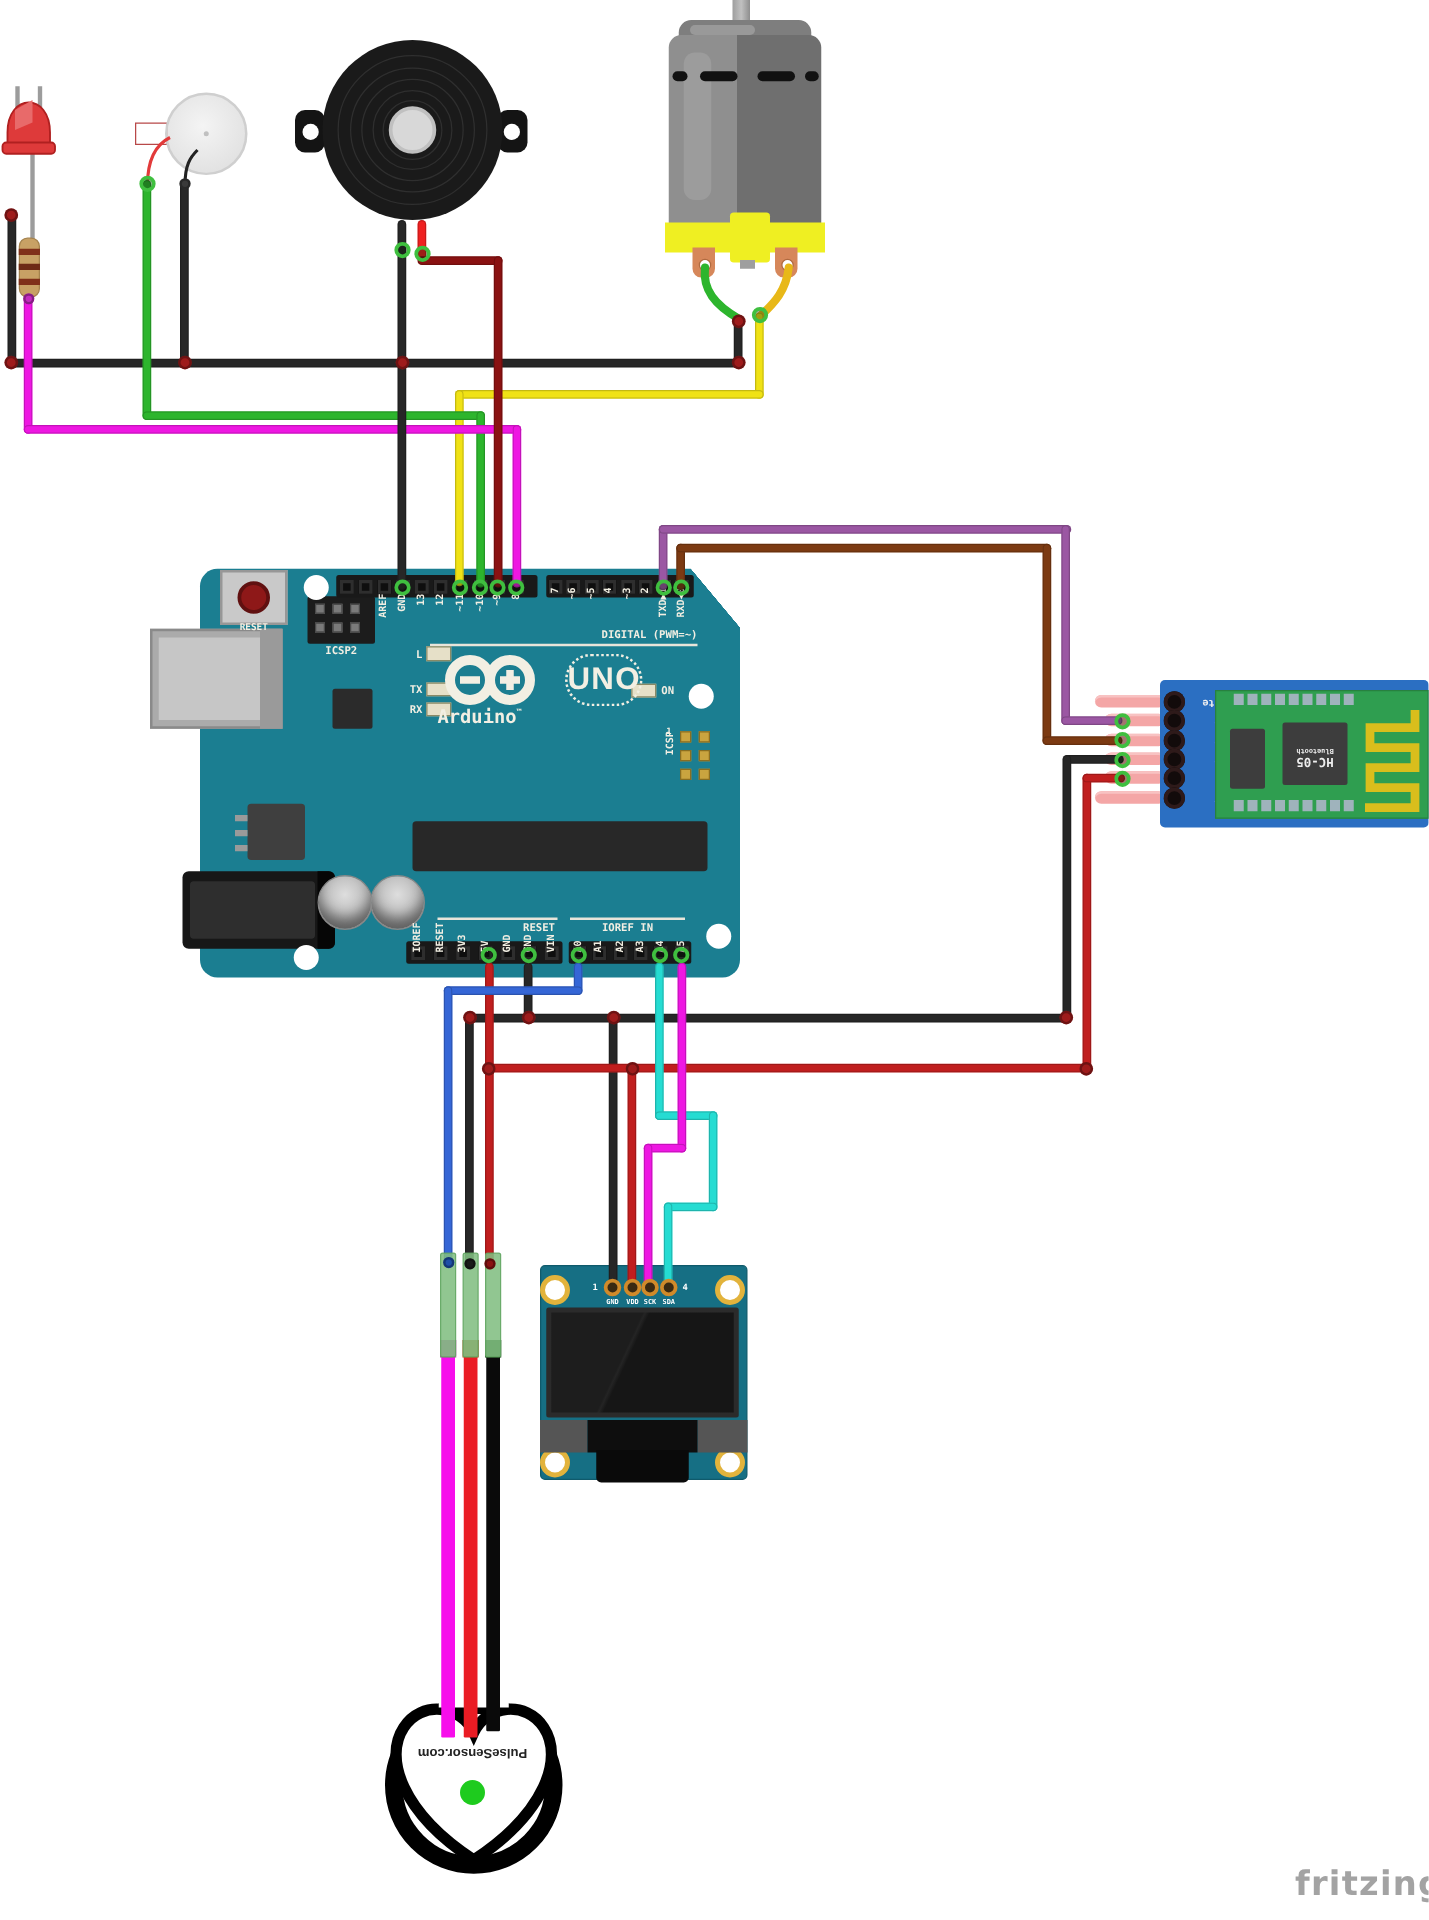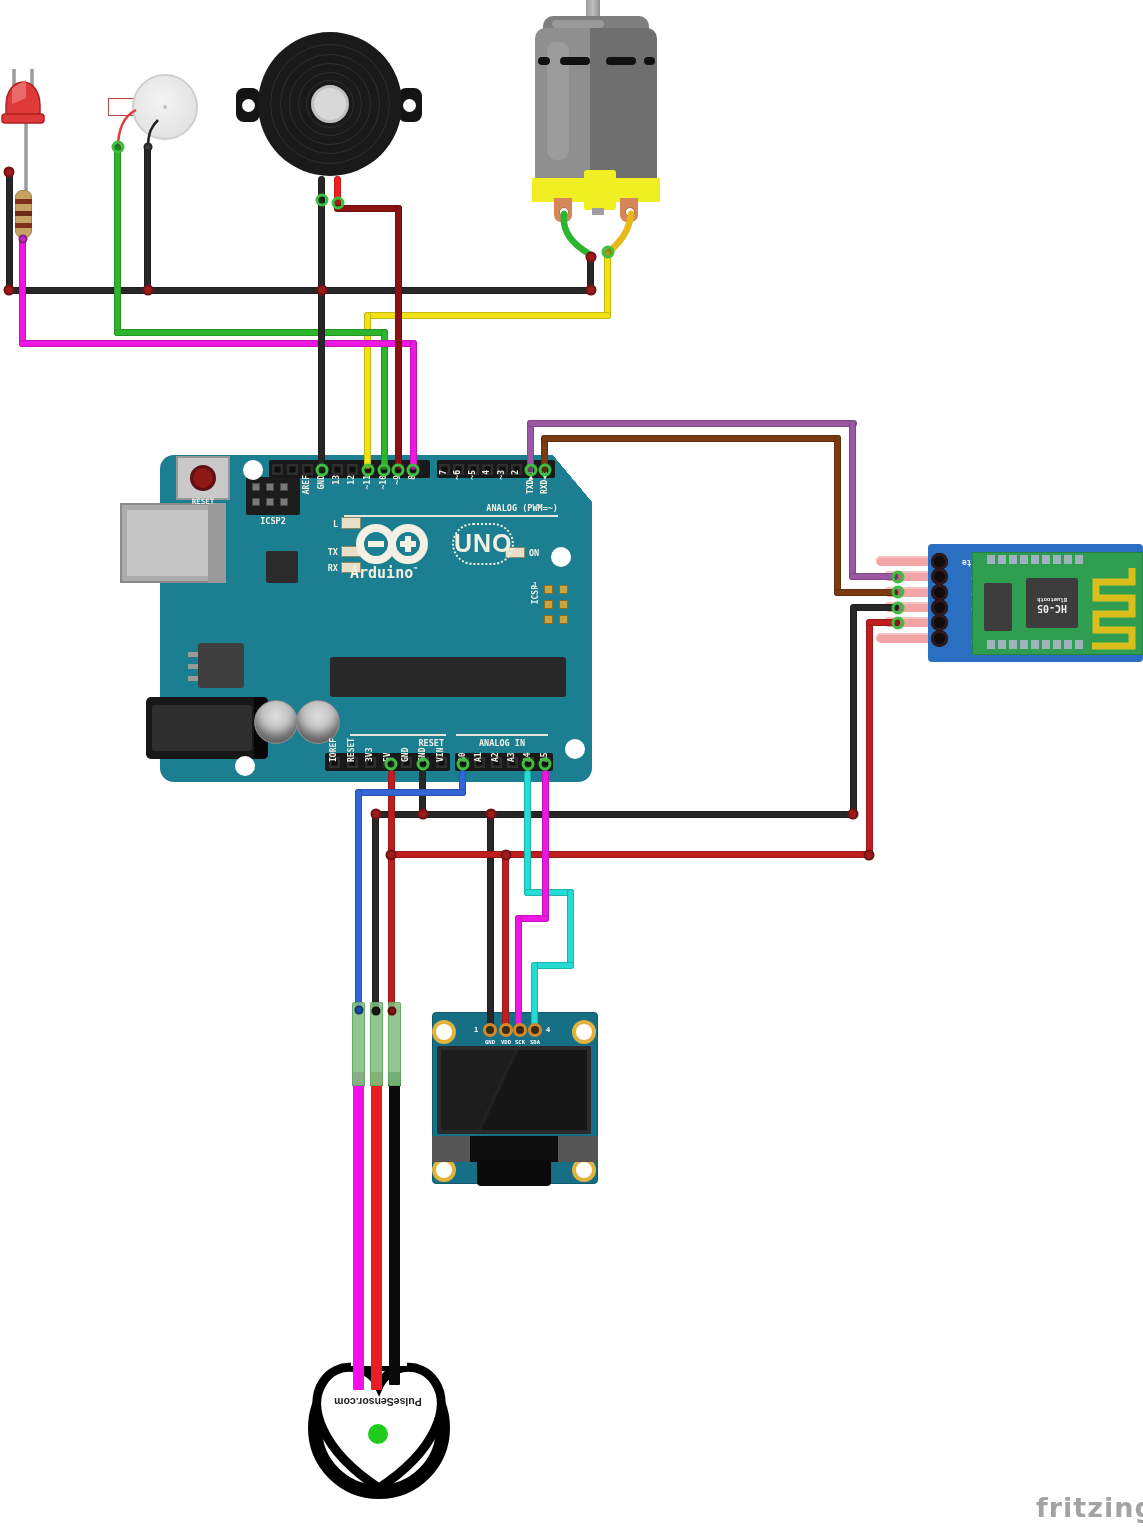--- a/index.html
+++ b/index.html
@@ -108,21 +108,21 @@
   <div class="abs">
       <div class="pinlabel right" style="width: 44px; left: 422px; top: 487px;">7</div>
       <div class="pinlabel right" style="width: 44px; left: 436px; top: 487px;">~6</div>
       <div class="pinlabel right" style="width: 44px; left: 451px; top: 487px;">~5</div>
       <div class="pinlabel right" style="width: 44px; left: 465px; top: 487px;">4</div>
       <div class="pinlabel right" style="width: 44px; left: 480px; top: 487px;">~3</div>
       <div class="pinlabel right" style="width: 44px; left: 494px; top: 487px;">2</div>
       <div class="pinlabel right" style="width: 44px; left: 509px; top: 487px;">TXD▶1</div>
       <div class="pinlabel right" style="width: 44px; left: 523px; top: 487px;">RXD◀0</div>
     </div>
-  <div class="boardtext" style="left:396px;top:503px;width:162px;text-align:right;">ANALOG (PWM=~)</div>
+  <div class="boardtext" style="left:396px;top:503px;width:162px;text-align:right;">DIGITAL (PWM=~)</div>
   <div class="sline" style="left:344px;top:515px;width:214px;"></div>
 
   <div class="boardtext" style="left:326px;top:519px;width:12px;text-align:right;">L</div>
   <div class="ledrect" style="left:341px;top:517px;"></div>
   <div class="boardtext" style="left:320px;top:547px;width:18px;text-align:right;">TX</div>
   <div class="ledrect" style="left:341px;top:546px;height:11px;"></div>
   <div class="boardtext" style="left:320px;top:563px;width:18px;text-align:right;">RX</div>
   <div class="ledrect" style="left:341px;top:562px;height:11px;"></div>
   <div class="ledrect" style="left:505px;top:547px;height:11px;"></div>
   <div class="boardtext" style="left:529px;top:548px;width:22px;">ON</div>
@@ -164,21 +164,21 @@
   <div class="abs" style="left:254px;top:700px;width:44px;height:44px;border-radius:50%;background:radial-gradient(circle at 50% 35%,#DEDEDE,#B5B5B5 60%,#8E8E8E);border:1px solid #888;box-shadow:inset 0 -9px 9px rgba(0,0,0,.4);box-sizing:border-box;"></div>
   <div class="abs" style="left:296px;top:700px;width:44px;height:44px;border-radius:50%;background:radial-gradient(circle at 50% 35%,#DEDEDE,#B5B5B5 60%,#8E8E8E);border:1px solid #888;box-shadow:inset 0 -9px 9px rgba(0,0,0,.4);box-sizing:border-box;"></div>
   <div class="bhole" style="left:243px;top:460px;"></div>
   <div class="bhole" style="left:551px;top:547px;"></div>
   <div class="bhole" style="left:235px;top:756px;"></div>
   <div class="bhole" style="left:565px;top:739px;"></div>
 
   <div class="sline" style="left:350px;top:734px;width:96px;"></div>
   <div class="boardtext" style="left:354px;top:738px;width:90px;text-align:right;">RESET</div>
   <div class="sline" style="left:456px;top:734px;width:92px;"></div>
-  <div class="boardtext" style="left:456px;top:738px;width:92px;text-align:center;">ANALOG IN</div>
+  <div class="boardtext" style="left:456px;top:738px;width:92px;text-align:center;">IOREF IN</div>
   <div class="hstrip" style="left:325px;top:753px;width:125px;height:18px;"></div>
   <div class="hstrip" style="left:455px;top:753px;width:98px;height:18px;"></div>
   <div class="abs">
       <div class="pinhole" style="left: 328.5px; top: 757px;"></div>
       <div class="pinhole" style="left: 346.5px; top: 757px;"></div>
       <div class="pinhole" style="left: 364.5px; top: 757px;"></div>
       <div class="pinhole" style="left: 382.5px; top: 757px;"></div>
       <div class="pinhole" style="left: 400.5px; top: 757px;"></div>
       <div class="pinhole" style="left: 417.5px; top: 757px;"></div>
       <div class="pinhole" style="left: 435.5px; top: 757px;"></div>

